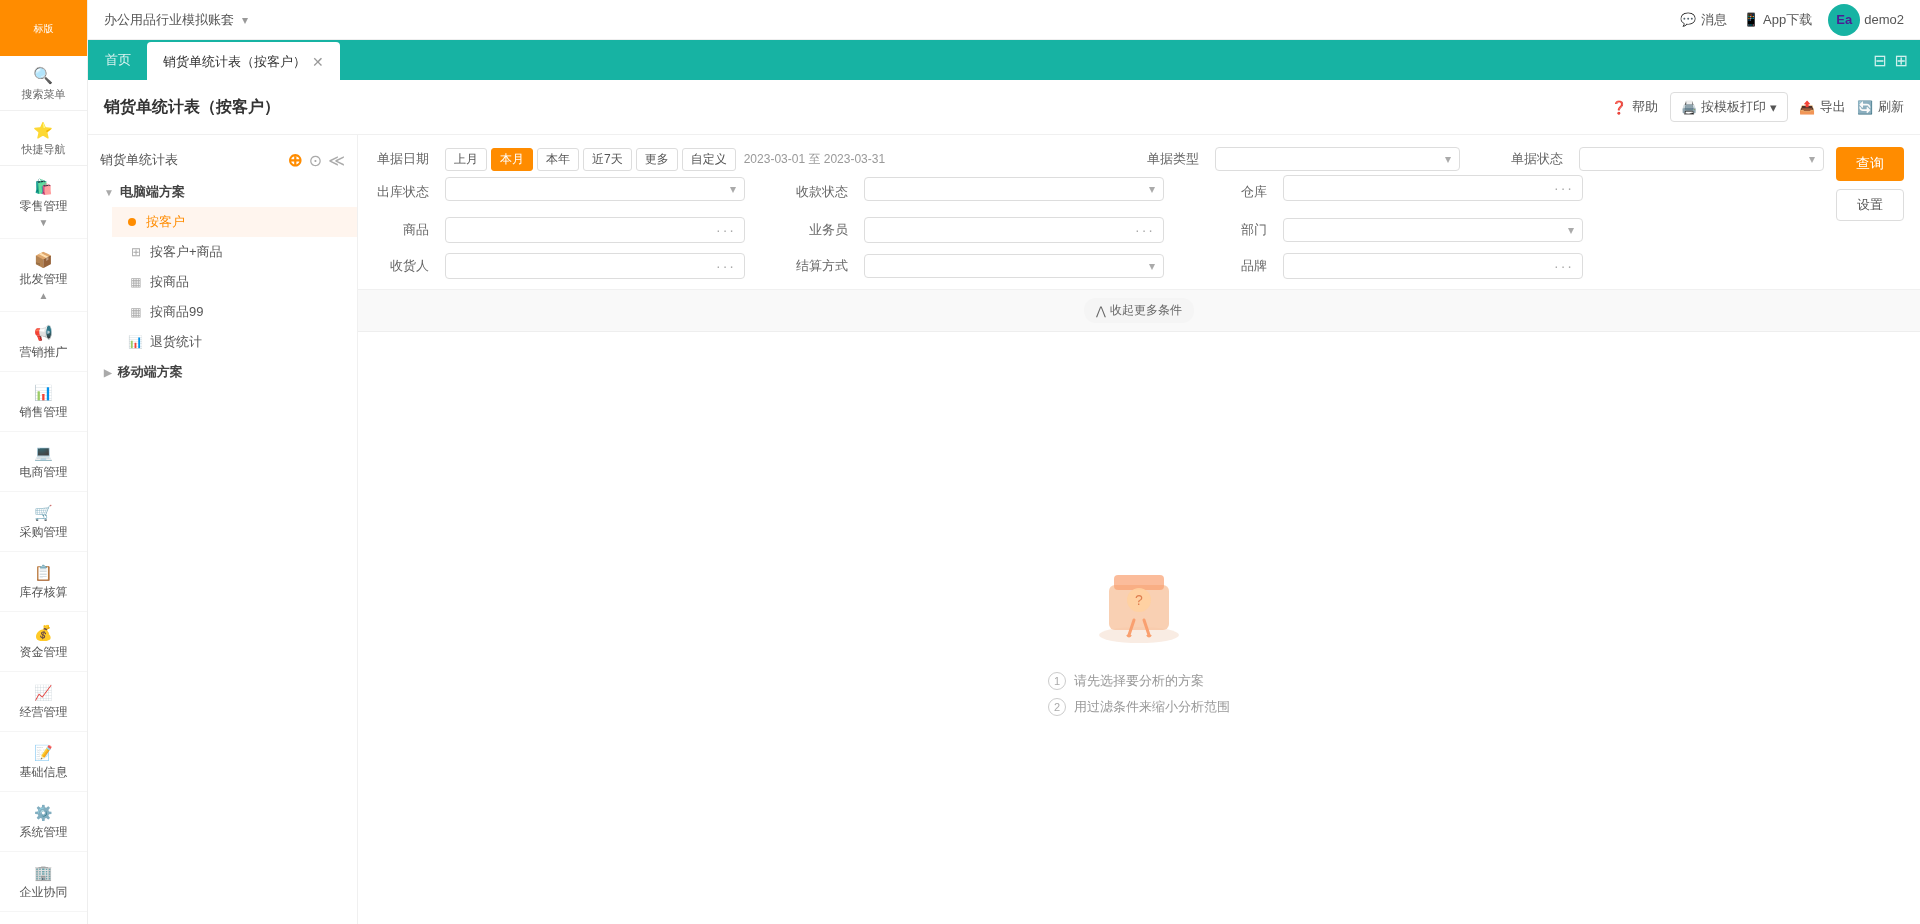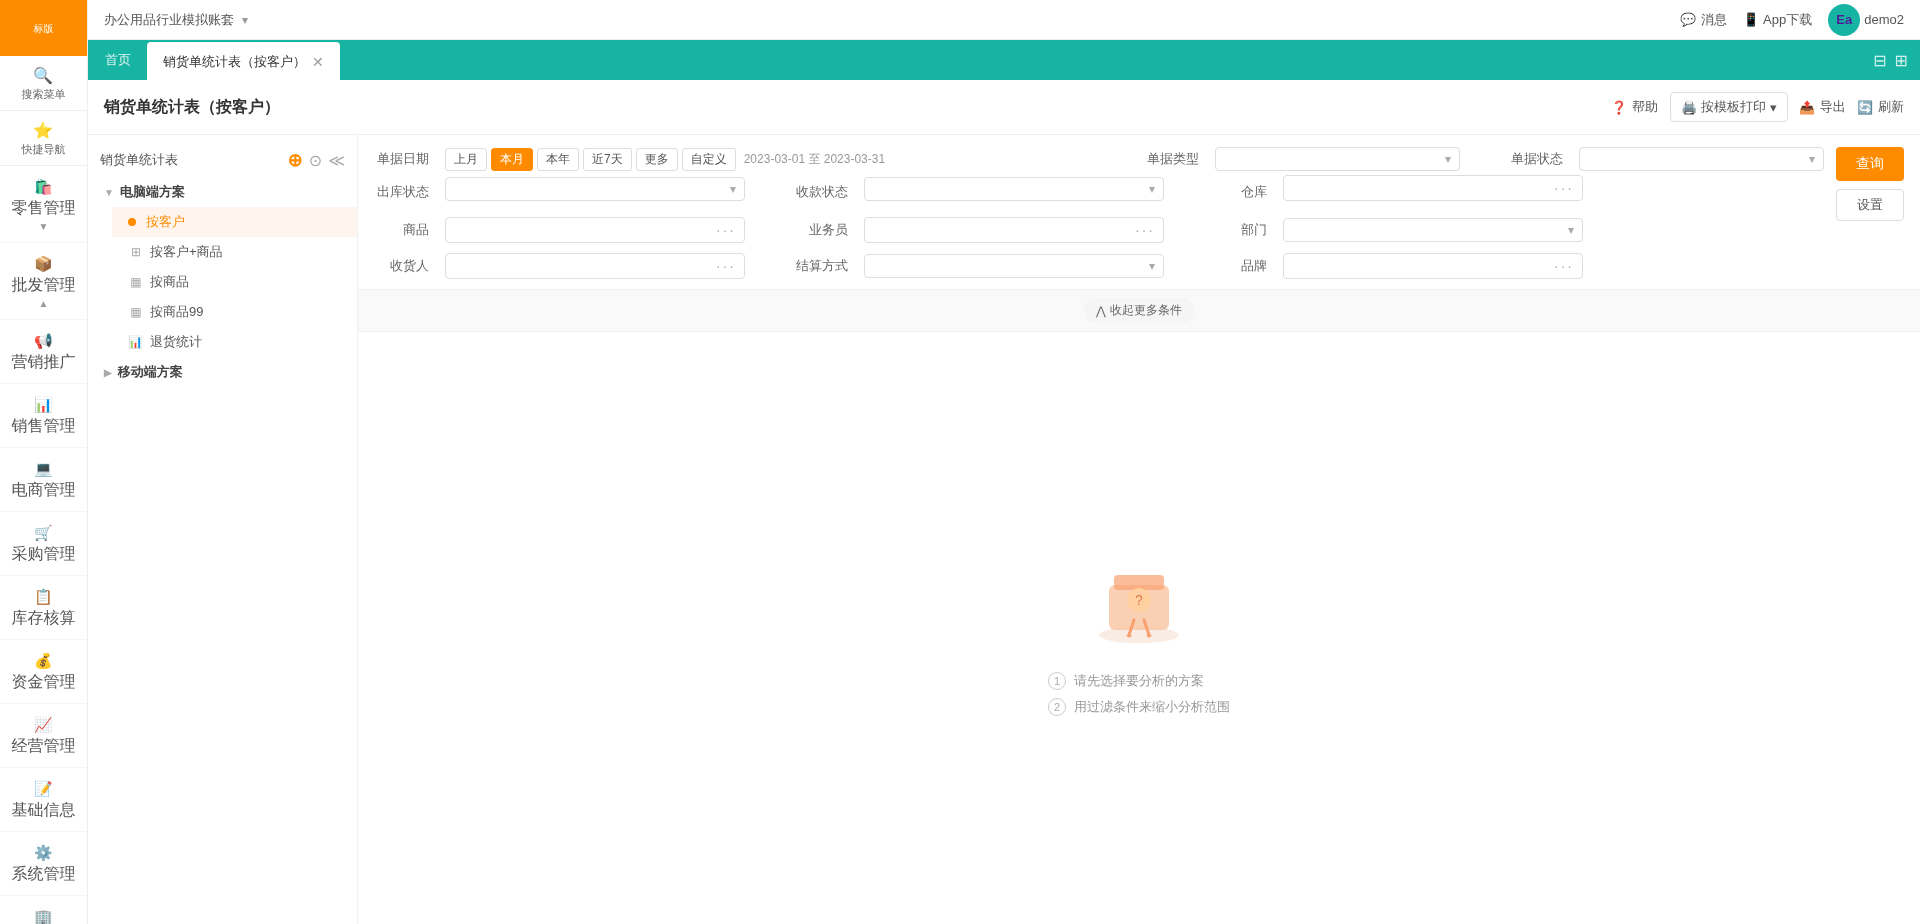--- a/index.html
+++ b/index.html
@@ -8,21 +8,21 @@
     
     .sidebar { width: 88px; background: #fff; display: flex; flex-direction: column; align-items: center; border-right: 1px solid #eee; flex-shrink: 0; }
     .sidebar-logo { width: 100%; padding: 24px 8px; background: #ff8c00; display: flex; flex-direction: column; align-items: center; justify-content: center; height: 56px; }
     .sidebar-logo-icon { width: 40px; height: 30px; }
     .sidebar-logo-text { color: #fff; font-size: 10px; margin-top: 2px; }
     .sidebar-search { width: 100%; padding: 8px 0; border-bottom: 1px solid #f0f0f0; display: flex; flex-direction: column; align-items: center; cursor: pointer; }
     .sidebar-search span { font-size: 11px; color: #666; margin-top: 2px; }
     .sidebar-nav { width: 100%; padding: 8px 0; border-bottom: 1px solid #f0f0f0; display: flex; flex-direction: column; align-items: center; cursor: pointer; }
     .sidebar-nav span { font-size: 11px; color: #666; margin-top: 2px; }
     .sidebar-item { width: 100%; padding: 10px 0; display: flex; flex-direction: column; align-items: center; cursor: pointer; border-bottom: 1px solid #f5f5f5; }
-    .sidebar-item span { font-size: 16px; color: #555; margin-top: 2px; }
+    .sidebar-item span { font-size: 12px; color: #555; margin-top: 2px; }
     .sidebar-item .arrow { font-size: 10px; color: #999; }
 
     
     .main { flex: 1; display: flex; flex-direction: column; overflow: hidden; }
 
     
     .topbar { height: 40px; background: #fff; display: flex; align-items: center; justify-content: space-between; padding: 0 16px; border-bottom: 1px solid #eee; flex-shrink: 0; }
     .topbar-left { display: flex; align-items: center; gap: 8px; }
     .topbar-title { font-size: 13px; color: #555; }
     .topbar-dropdown { font-size: 12px; color: #999; cursor: pointer; }

